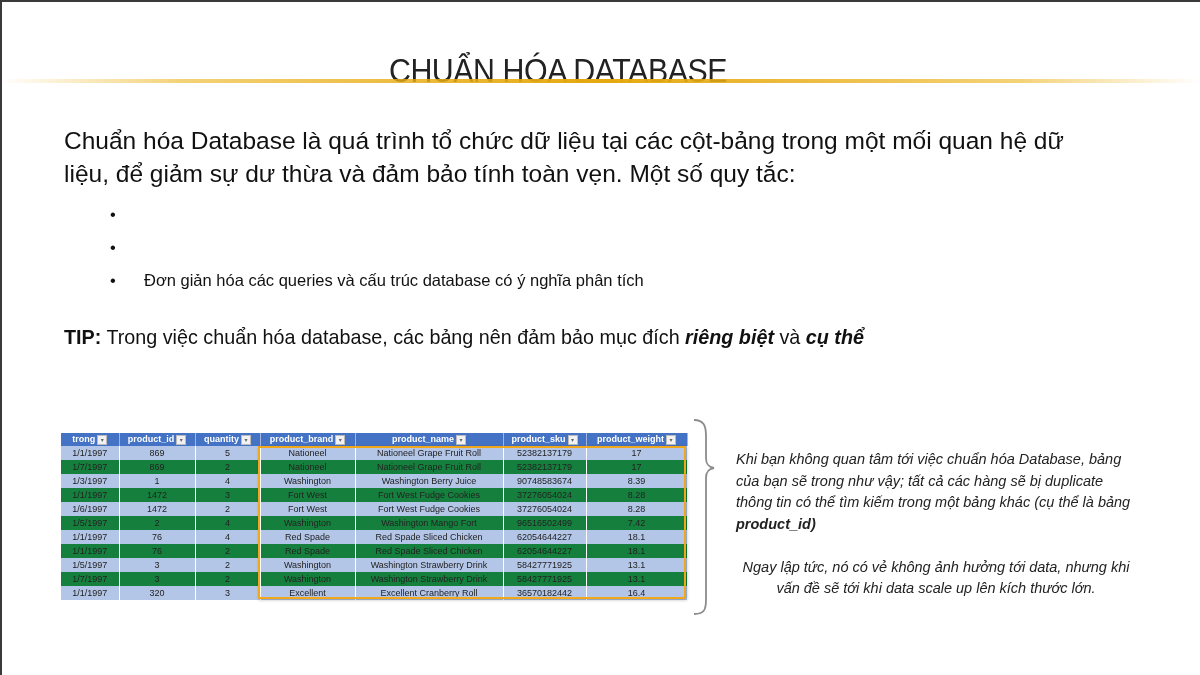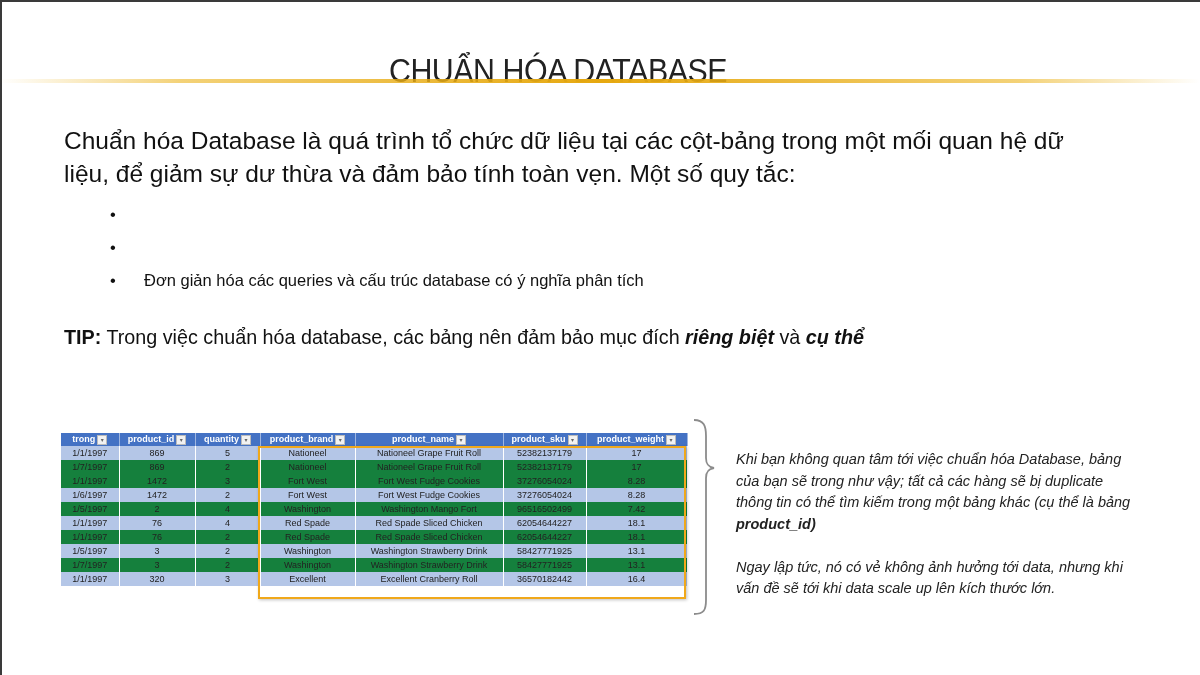--- a/index.html
+++ b/index.html
@@ -64,21 +64,21 @@
       box-shadow: 1px 1px 3px rgba(0,0,0,0.25);
     }
 
     .brace { position: absolute; left: 692px; top: 418px; width: 24px; height: 198px; }
 
     .note {
       position: absolute; left: 736px; top: 436px; width: 400px;
       font-size: 14.5px; line-height: 21.5px; font-style: italic; color: #222; margin-top: 13px;
     }
     .note p { margin: 0; }
-    .note p + p { margin-top: 21.5px; }
+    .note p + p { margin-top: 21.5px; text-align: center; }
     .note b { font-weight: bold; }
   </style>
 </head>
 <body>
 
 <div class="frame-top"></div>
 <div class="frame-left"></div>
 
 <h1 class="title">CHUẨN HÓA DATABASE</h1>
 <div class="title-rule"></div>
@@ -133,20 +133,29 @@
     </tr>
     <tr class="even">
       <td>1/7/1997</td>
         <td>869</td>
         <td>2</td>
         <td>Nationeel</td>
         <td>Nationeel Grape Fruit Roll</td>
         <td>52382137179</td>
         <td>17</td>
     </tr>
+    <tr class="odd">
+      <td>1/3/1997</td>
+        <td>1</td>
+        <td>4</td>
+        <td>Washington</td>
+        <td>Washington Berry Juice</td>
+        <td>90748583674</td>
+        <td>8.39</td>
+    </tr>
     <tr class="even">
       <td>1/1/1997</td>
         <td>1472</td>
         <td>3</td>
         <td>Fort West</td>
         <td>Fort West Fudge Cookies</td>
         <td>37276054024</td>
         <td>8.28</td>
     </tr>
     <tr class="odd">

